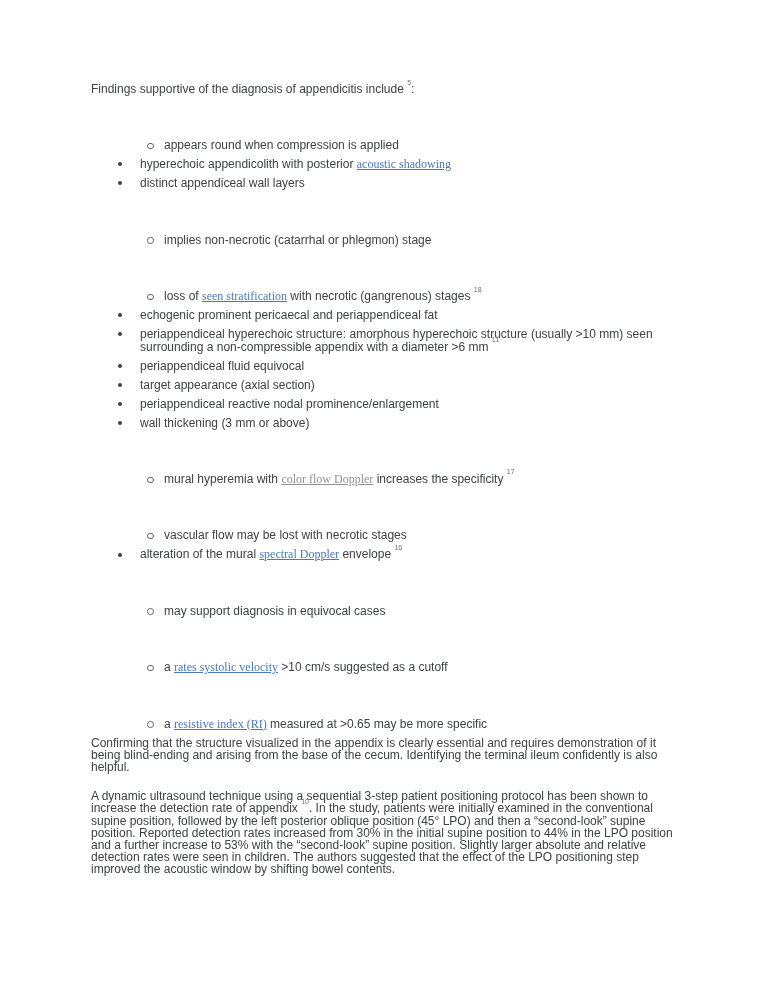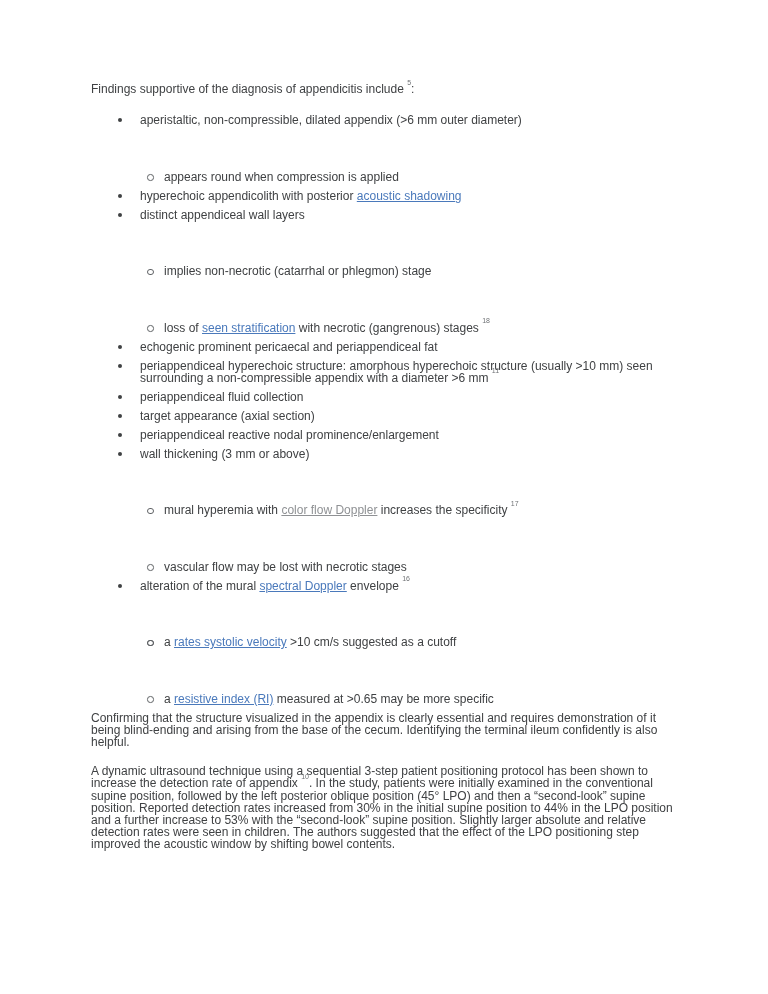--- a/index.html
+++ b/index.html
@@ -62,53 +62,53 @@
   .para {
     margin: 0;
     line-height: 12.2px;
   }
   .para.first { margin-top: 4px; }
   .para.second { margin-top: 17px; }
   a.lnk {
     color: #4a79bb;
     text-decoration: underline;
     cursor: pointer;
+    font-family: Liberation Serif, serif;
   }
   a.lnk.visited {
     color: #8f9194;
   }
   sup.ref {
     font-size: 7px;
     color: #6f7275;
     line-height: 0;
     position: relative;
     top: -3.5px;
     cursor: pointer;
   }
 </style>
 </head>
 <body>
 
 <div class="doc">
   <p class="intro" id="intro"><span>Findings supportive of the diagnosis of appendicitis include </span><sup class="ref">5</sup><span>:</span></p>
   <div class="blist" id="findings-list">
-      <div class="li lvl1"><span class="marker-disc"></span><span><span>aperistaltic, non-compressible, dilated appendix (&gt;6 mm outer diameter)</span></span></div>
       <div class="li lvl2"><span class="marker-circle"></span><span><span>appears round when compression is applied</span></span></div>
       <div class="li lvl1"><span class="marker-disc"></span><span><span>hyperechoic appendicolith with posterior </span><a class="lnk" href="#">acoustic shadowing</a></span></div>
       <div class="li lvl1"><span class="marker-disc"></span><span><span>distinct appendiceal wall layers</span></span></div>
       <div class="li lvl2"><span class="marker-circle"></span><span><span>implies non-necrotic (catarrhal or phlegmon) stage</span></span></div>
       <div class="li lvl2"><span class="marker-circle"></span><span><span>loss of </span><a class="lnk" href="#">seen stratification</a><span> with necrotic (gangrenous) stages </span><sup class="ref">18</sup></span></div>
       <div class="li lvl1"><span class="marker-disc"></span><span><span>echogenic prominent pericaecal and periappendiceal fat</span></span></div>
       <div class="li lvl1"><span class="marker-disc"></span><span><span>periappendiceal hyperechoic structure: amorphous hyperechoic structure (usually &gt;10 mm) seen surrounding a non-compressible appendix with a diameter &gt;6 mm </span><sup class="ref">11</sup></span></div>
-      <div class="li lvl1"><span class="marker-disc"></span><span><span>periappendiceal fluid collection</span></span></div>
+      <div class="li lvl1"><span class="marker-disc"></span><span><span>periappendiceal fluid equivocal</span></span></div>
       <div class="li lvl1"><span class="marker-disc"></span><span><span>target appearance (axial section)</span></span></div>
       <div class="li lvl1"><span class="marker-disc"></span><span><span>periappendiceal reactive nodal prominence/enlargement</span></span></div>
       <div class="li lvl1"><span class="marker-disc"></span><span><span>wall thickening (3 mm or above)</span></span></div>
       <div class="li lvl2"><span class="marker-circle"></span><span><span>mural hyperemia with </span><a class="lnk visited" href="#">color flow Doppler</a><span> increases the specificity </span><sup class="ref">17</sup></span></div>
       <div class="li lvl2"><span class="marker-circle"></span><span><span>vascular flow may be lost with necrotic stages</span></span></div>
       <div class="li lvl1"><span class="marker-disc"></span><span><span>alteration of the mural </span><a class="lnk" href="#">spectral Doppler</a><span> envelope </span><sup class="ref">16</sup></span></div>
-      <div class="li lvl2"><span class="marker-circle"></span></div>
+      <div class="li lvl2"><span class="marker-circle"></span><span><span>may support diagnosis in equivocal cases</span></span></div>
       <div class="li lvl2"><span class="marker-circle"></span><span><span>a </span><a class="lnk" href="#">rates systolic velocity</a><span> &gt;10 cm/s suggested as a cutoff</span></span></div>
       <div class="li lvl2"><span class="marker-circle"></span><span><span>a </span><a class="lnk" href="#">resistive index (RI)</a><span> measured at &gt;0.65 may be more specific</span></span></div>
     </div>
   <p class="para first" id="para-0"><span>Confirming that the structure visualized in the appendix is clearly essential and requires demonstration of it being blind-ending and arising from the base of the cecum. Identifying the terminal ileum confidently is also helpful.</span></p>
   <p class="para second" id="para-1"><span>A dynamic ultrasound technique using a sequential 3-step patient positioning protocol has been shown to increase the detection rate of appendix </span><sup class="ref">10</sup><span>. In the study, patients were initially examined in the conventional supine position, followed by the left posterior oblique position (45° LPO) and then a “second-look” supine position. Reported detection rates increased from 30% in the initial supine position to 44% in the LPO position and a further increase to 53% with the “second-look” supine position. Slightly larger absolute and relative detection rates were seen in children. The authors suggested that the effect of the LPO positioning step improved the acoustic window by shifting bowel contents.</span></p>
 </div>
 
 </body></html>

